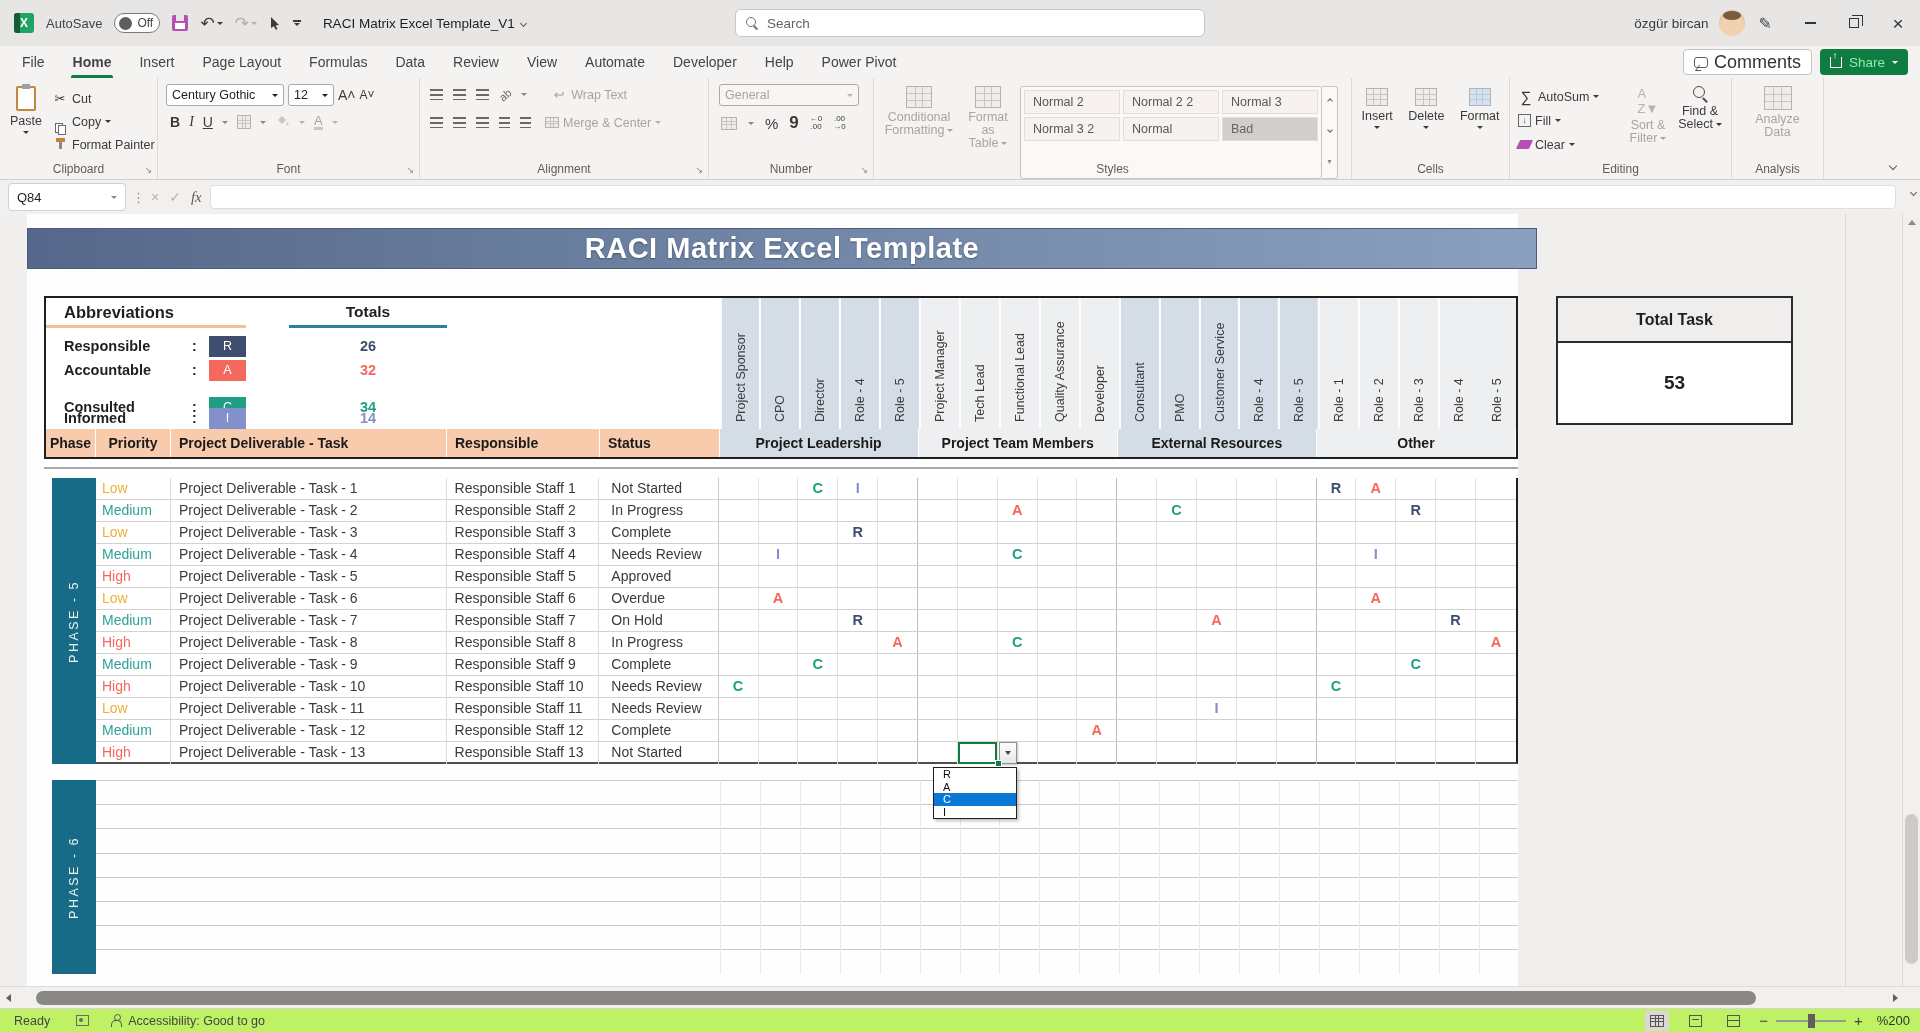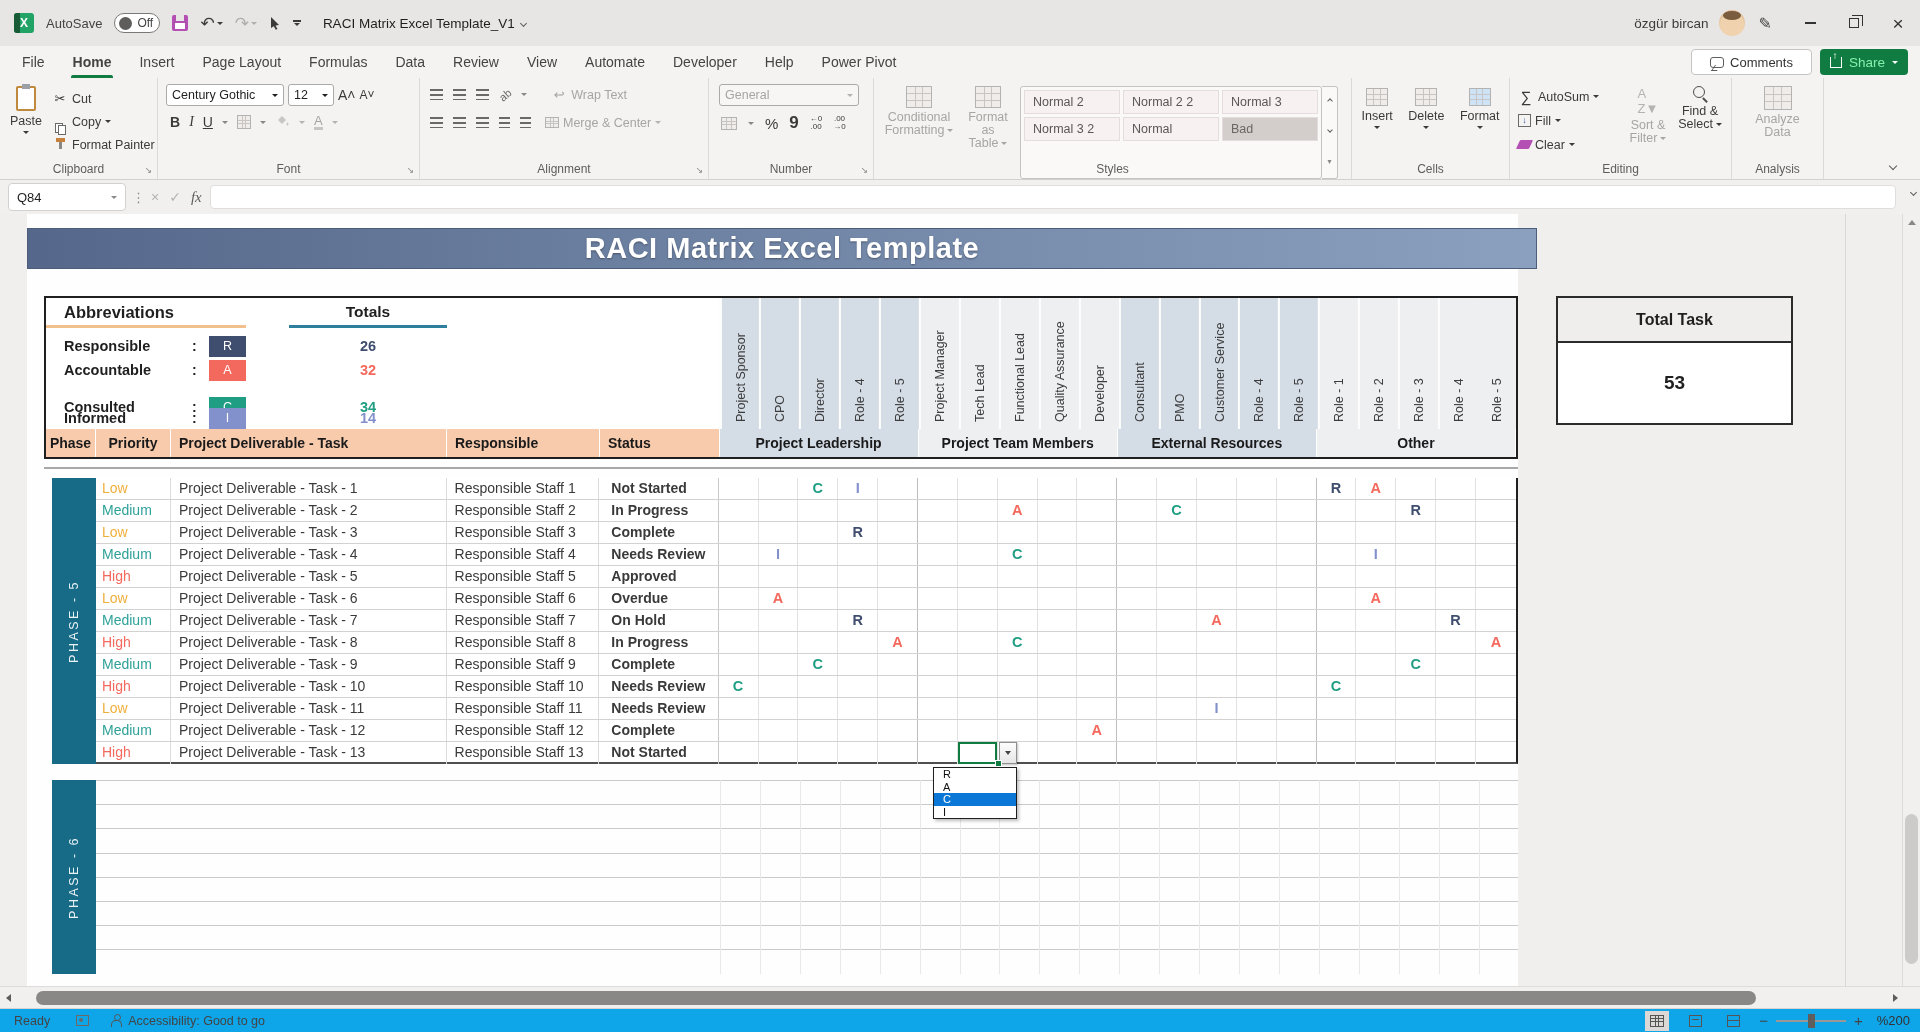--- a/index.html
+++ b/index.html
@@ -42,21 +42,21 @@
   .rest-g::before { content:""; position:absolute; left:2px; top:-4px; width:10px; height:10px; border-top:1.5px solid #333; border-right:1.5px solid #333; }
   .close-g { font-size:19px; line-height:1; }
 
   
   .tabrow { position:absolute; left:0; top:46px; width:1920px; height:32px; background:#f5f3f2; display:flex; align-items:stretch; }
   .tabs { display:flex; padding-left:8px; }
   .tab { padding:0 14px; font-size:14px; color:#444; display:flex; align-items:center; position:relative; }
   .tab.active { font-weight:bold; }
   .tab.active::after { content:""; position:absolute; left:12px; right:12px; bottom:0; height:3px; background:#107C41; border-radius:2px 2px 0 0; }
   .tabrow-right { margin-left:auto; display:flex; align-items:center; gap:8px; padding-right:12px; }
-  .comments-btn { height:26px; background:#fff; border:1px solid #c7c5c3; border-radius:4px; display:flex; align-items:center; gap:6px; padding:0 18px; font-size:13px; color:#333; }
+  .comments-btn { height:26px; background:#fff; border:1px solid #c7c5c3; border-radius:4px; display:flex; align-items:center; gap:6px; padding:0 10px; font-size:18px; color:#333; }
   .bubble { width:14px; height:11px; border:1.5px solid #5f5d5b; border-radius:3px; position:relative; }
   .bubble::after { content:""; position:absolute; left:2px; bottom:-4px; width:5px; height:5px; background:transparent; border-left:1.5px solid #5f5d5b; border-bottom:1.5px solid #5f5d5b; transform:skew(-35deg); }
   .share-btn { height:26px; background:#107C41; border-radius:4px; display:flex; align-items:center; gap:7px; padding:0 10px; font-size:13.5px; color:#86efac; }
   .share-ic { width:12px; height:11px; border:1.5px solid #fff; border-top:none; position:relative; }
   .share-ic::after { content:"↑"; position:absolute; left:1.5px; top:-7px; font-size:10px; color:#fff; }
 
   
   .ribbon { position:absolute; left:0; top:78px; width:1920px; height:102px; background:#f5f3f2; border-bottom:1px solid #d2cfcd; display:flex; }
   .rgroup { position:relative; border-right:1px solid #dcd9d7; padding-top:6px; }
   .glabel { position:absolute; bottom:3px; left:0; right:0; text-align:center; font-size:12px; color:#5f5d5b; }
@@ -133,21 +133,21 @@
   .phasecol span { writing-mode:vertical-rl; transform:rotate(180deg); color:#eaf3f6; font-size:12.5px; letter-spacing:2.5px; }
   .p5 { top:264px; height:286px; }
   .p6 { top:566px; height:194px; }
 
   .rows { position:absolute; left:96px; top:264px; width:1422px; height:286px; border-right:2px solid #1f1f1f; border-bottom:2px solid #4f4f4f; background:#fff; }
   .trow { display:flex; height:22px; border-bottom:1px solid #d2d2d2; font-size:14px; color:#3a3a3a; }
   .trow:last-child { border-bottom:none; }
   .c-pri { width:75px; padding-left:6px; line-height:21px; border-right:1px solid #dcdcdc; font-weight:400; }
   .c-task { width:276px; padding-left:8px; line-height:21px; border-right:1px solid #dcdcdc; }
   .c-resp { width:153px; padding-left:8px; line-height:21px; border-right:1px solid #dcdcdc; }
-  .c-status { width:119.5px; padding-left:12px; line-height:21px; border-right:1px solid #c9c9c9;font-weight:bold; }
+  .c-status { width:119.5px; padding-left:12px; line-height:21px; border-right:1px solid #c9c9c9; }
   .c-m { width:39.925px; text-align:center; line-height:21px; font-size:14.5px; border-right:1px solid #e2e2e2; position:relative; }
   .c-m.gb { border-right:1px solid #bdbdbd; }
   .c-m:last-child { border-right:none; }
   .selcell { box-shadow:inset 0 0 0 2px #107C41; }
 
   .p6lines { position:absolute; left:96px; top:566px; width:1422px; height:194px; background:repeating-linear-gradient(180deg,#cacaca 0 1px,transparent 1px 24.2px); }
   .p6grid { position:absolute; left:719.5px; top:566px; width:798.5px; height:194px; background:repeating-linear-gradient(90deg,#e8e8e8 0 1px,transparent 1px 39.925px); }
 
   .ddbtn { position:absolute; left:999px; top:528px; width:18px; height:22px; background:linear-gradient(#fdfdfd,#e6e6e6); border:1px solid #8f8f8f; display:flex; align-items:center; justify-content:center; box-shadow:1px 1px 2px rgba(0,0,0,.25); }
   .fillhandle { position:absolute; left:995px; top:546px; width:7px; height:7px; background:#107C41; border:1px solid #fff; }
@@ -159,21 +159,21 @@
   .vthumb { position:absolute; left:2px; right:2px; top:600px; height:150px; background:#cdcbc9; border-radius:7px; }
   .varrow { position:absolute; left:5px; top:6px; width:0; height:0; border-left:4px solid transparent; border-right:4px solid transparent; border-bottom:5px solid #8a8886; }
 
   
   .hscroll { position:absolute; left:0; top:986px; width:1920px; height:22px; background:#f1f0ef; border-top:1px solid #dedcda; }
   .hthumb { position:absolute; left:36px; top:4px; width:1720px; height:14px; background:#8a8886; border-radius:7px; }
   .harrow-l { position:absolute; left:6px; top:7px; width:0; height:0; border-top:4px solid transparent; border-bottom:4px solid transparent; border-right:5px solid #5f5d5b; }
   .harrow-r { position:absolute; right:22px; top:7px; width:0; height:0; border-top:4px solid transparent; border-bottom:4px solid transparent; border-left:5px solid #5f5d5b; }
 
   
-  .statusbar { position:absolute; left:0; top:1008px; width:1920px; height:24px; background:#0ea5e9; border-top:1px solid #d6d3d1; display:flex; align-items:center; font-size:12.5px; color:#444; }
+  .statusbar { position:absolute; left:0; top:1008px; width:1920px; height:24px; background:#bef264; border-top:1px solid #d6d3d1; display:flex; align-items:center; font-size:12.5px; color:#444; }
   .sb-ready { margin-left:14px; }
   .sb-macro { width:13px; height:11px; border:1.3px solid #6b6967; margin-left:26px; position:relative; }
   .sb-macro::after { content:""; position:absolute; left:2px; top:2px; width:4px; height:4px; background:#6b6967; border-radius:50%; }
   .sb-acc { display:flex; align-items:center; gap:6px; margin-left:22px; }
   .personic { width:11px; height:13px; position:relative; }
   .personic::before { content:""; position:absolute; left:3px; top:0; width:5px; height:5px; border:1.3px solid #555; border-radius:50%; }
   .personic::after { content:""; position:absolute; left:0; top:6px; width:9px; height:6px; border:1.3px solid #555; border-bottom:none; border-radius:5px 5px 0 0; }
   .sb-right { margin-left:auto; display:flex; align-items:center; gap:14px; padding-right:10px; }
   .viewic { width:24px; height:20px; display:flex; align-items:center; justify-content:center; }
   .viewic.active { background:#dbd8d6; }
@@ -221,20 +221,24 @@
       </div>
       <div class="custom-qat">
           <div class="bar"></div>
           <span class="caret sm"></span>
         </div>
       <div class="doc-title">
           <span>RACI Matrix Excel Template_V1</span>
           <span class="chev" style="width:5px;height:5px;"></span>
         </div>
     </div>
+    <div class="search-pill">
+      <span class="mag"></span>
+      <span>Search</span>
+    </div>
     <div class="tb-right">
       <span class="username">özgür bircan</span>
       <div class="avatar"></div>
       <span class="pen-ic">✎</span>
       <div class="winbtn">
           <div class="min-g"></div>
         </div>
       <div class="winbtn">
           <div class="rest-g"></div>
         </div>

